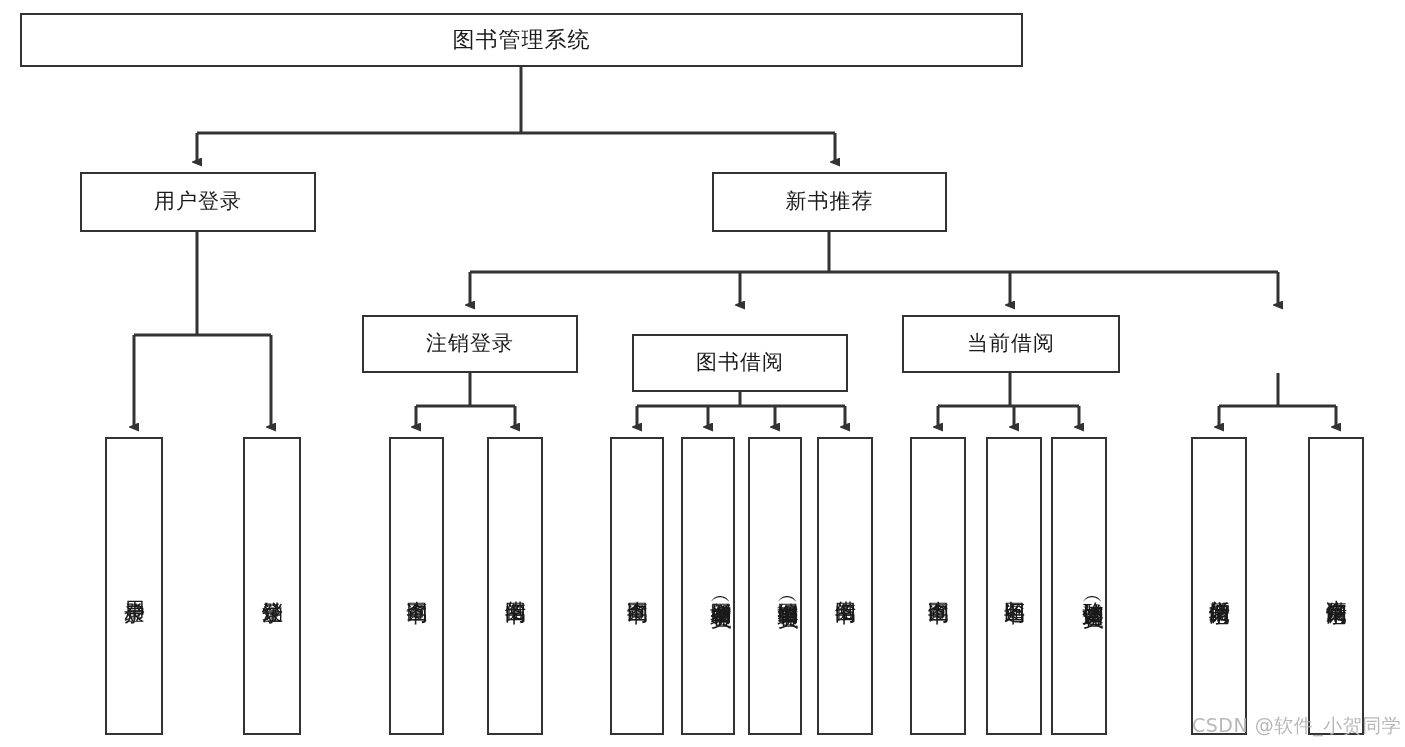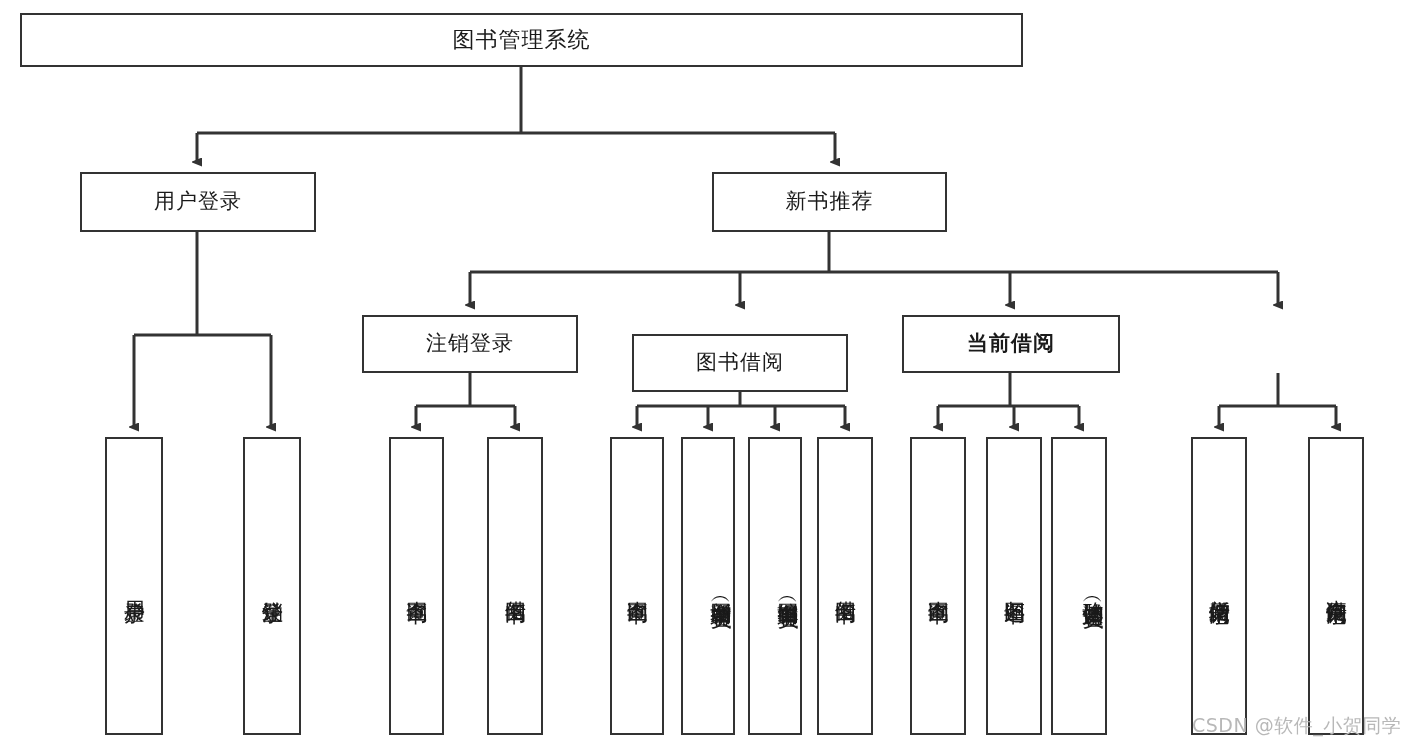--- a/index.html
+++ b/index.html
@@ -129,21 +129,21 @@
     </g>
   </svg>
 
   <div class="node node-h root" id="n-root" style="left: 20px; top: 13px; width: 1003px; height: 54px;">图书管理系统</div>
 
   <div class="node node-h" id="n-l2-0" style="left: 80px; top: 172px; width: 236px; height: 60px;">用户登录</div>
   <div class="node node-h" id="n-l2-1" style="left: 712px; top: 172px; width: 235px; height: 60px;">新书推荐</div>
 
   <div class="node node-h" id="n-l3-0" style="left: 362px; top: 315px; width: 216px; height: 58px;">注销登录</div>
   <div class="node node-h" id="n-l3-1" style="left: 632px; top: 315px; width: 216px; height: 58px; margin-top: 19px;">图书借阅</div>
-  <div class="node node-h" id="n-l3-2" style="left: 902px; top: 315px; width: 218px; height: 58px; font-weight: bold;">当前借阅</div>
+  <div class="node node-h" id="n-l3-2" style="left: 902px; top: 315px; width: 218px; height: 58px;">当前借阅</div>
 
   <div class="node node-v v-mid" id="n-leaf-0" style="left: 105px; top: 437px; width: 58px; height: 298px;">用户登录</div>
   <div class="node node-v v-mid" id="n-leaf-1" style="left: 243px; top: 437px; width: 58px; height: 298px;">注销登录</div>
   <div class="node node-v v-mid" id="n-leaf-2" style="left: 389px; top: 437px; width: 55px; height: 298px;">查询图书</div>
   <div class="node node-v v-mid" id="n-leaf-3" style="left: 487px; top: 437px; width: 56px; height: 298px;">借阅图书</div>
   <div class="node node-v v-mid" id="n-leaf-4" style="left: 610px; top: 437px; width: 54px; height: 298px;">查询图书</div>
   <div class="node node-v v-top" id="n-leaf-5" style="left: 681px; top: 437px; width: 54px; height: 298px;">新增图书（管理员）</div>
   <div class="node node-v v-top" id="n-leaf-6" style="left: 748px; top: 437px; width: 54px; height: 298px;">编辑图书（管理员）</div>
   <div class="node node-v v-mid" id="n-leaf-7" style="left: 817px; top: 437px; width: 56px; height: 298px;">借阅图书</div>
   <div class="node node-v v-mid" id="n-leaf-8" style="left: 910px; top: 437px; width: 56px; height: 298px;">查询图书</div>

